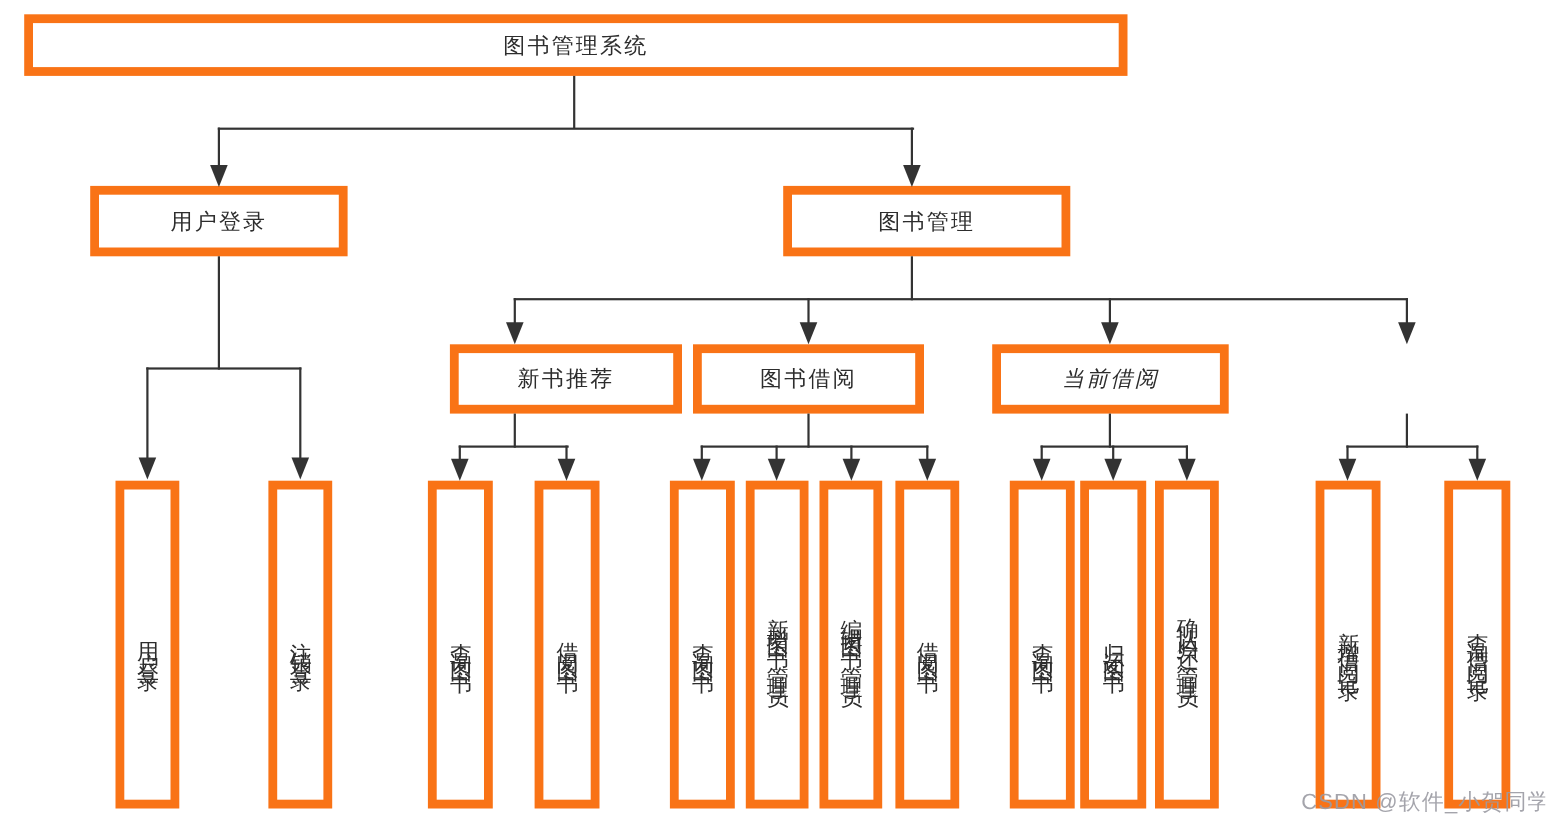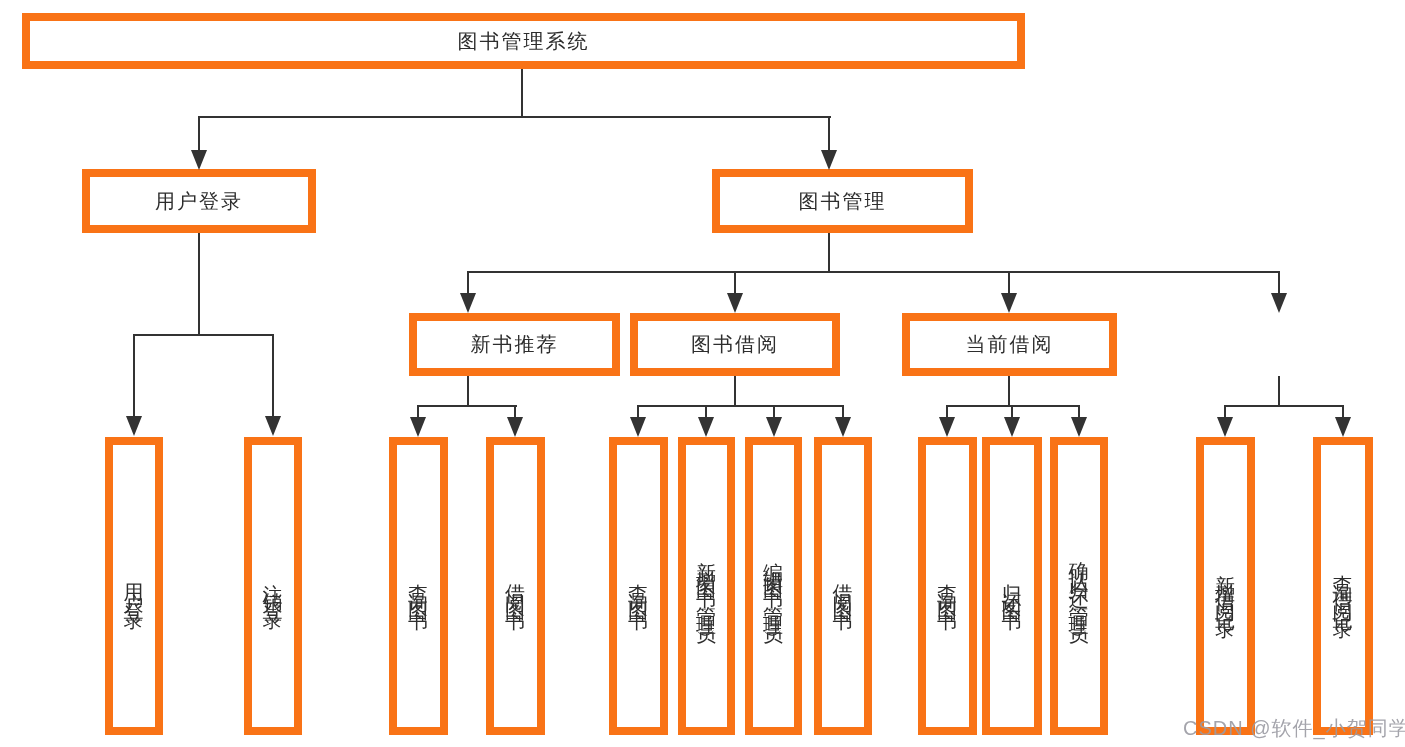--- a/index.html
+++ b/index.html
@@ -63,21 +63,21 @@
   <div class="box hbox" style="left:712px; top:169px; width:261px; height:64px;">
     <span>图书管理</span>
   </div>
 
   <div class="box hbox" style="left:363px; top:313px; width:211px; height:63px;margin-left:46px;">
     <span>新书推荐</span>
   </div>
   <div class="box hbox" style="left:630px; top:313px; width:210px; height:63px;">
     <span>图书借阅</span>
   </div>
-  <div class="box hbox" style="left:902px; top:313px; width:215px; height:63px;">
+  <div class="box hbox" style="left:902px; top:313px; width:215px; height:63px;font-style:italic;">
     <span>当前借阅</span>
   </div>
 
   <div class="box" style="left:105px; top:437px; width:58px; height:298px;">
     <span class="vtext">用户登录</span>
   </div>
   <div class="box" style="left:244px; top:437px; width:58px; height:298px;">
     <span class="vtext">注销登录</span>
   </div>
 

